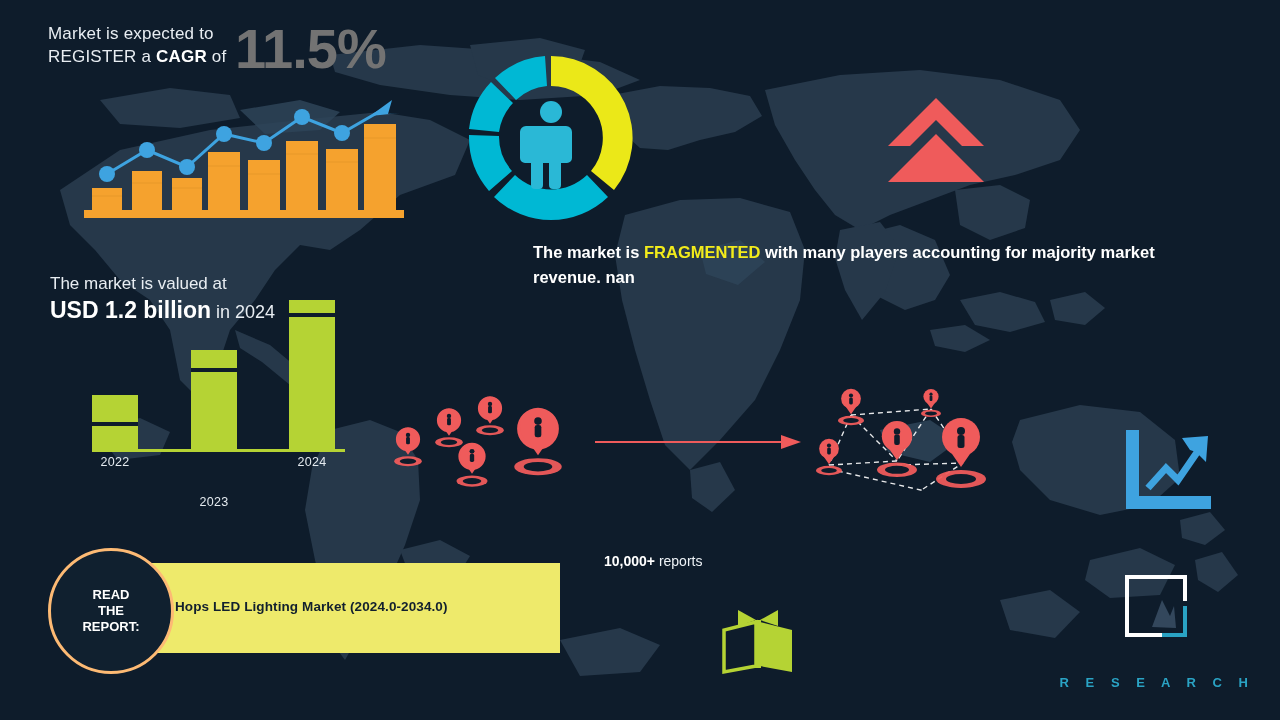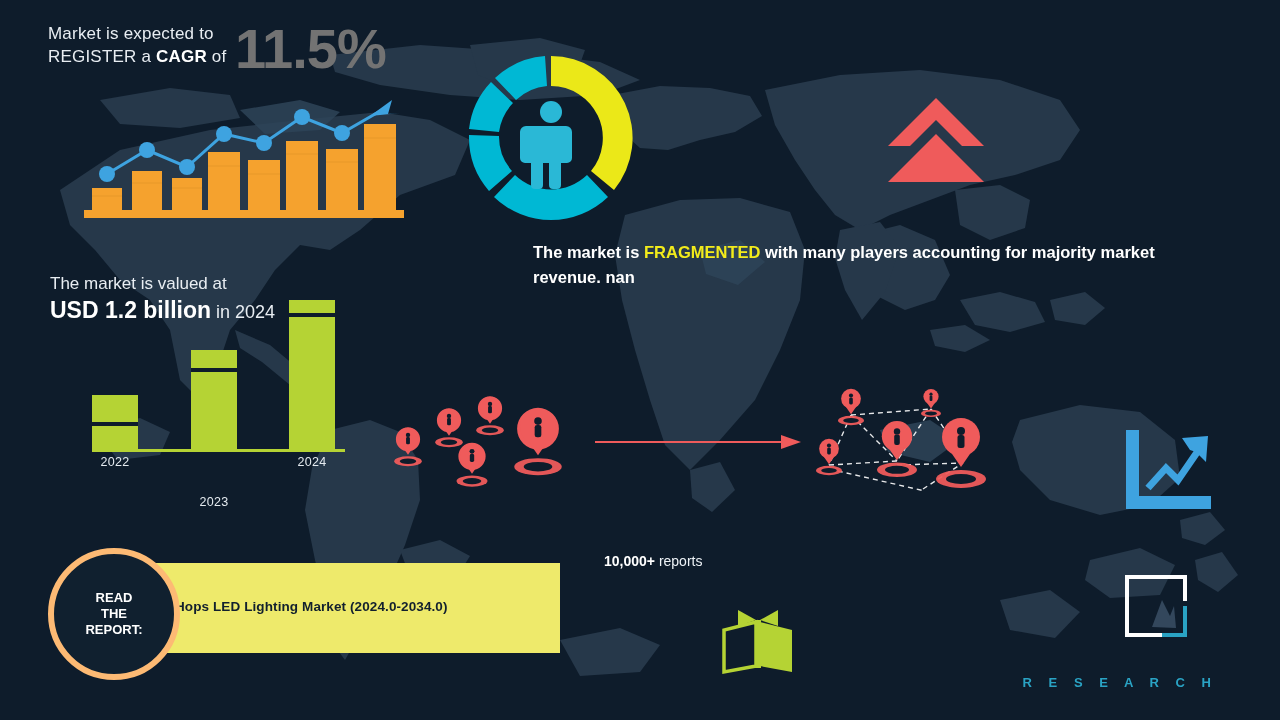--- a/index.html
+++ b/index.html
@@ -70,39 +70,39 @@
     position:absolute;top:455px;font-size:12.5px;color:#e4eaef;
     text-align:center;width:60px;letter-spacing:.3px;
   }
 
   
   .rr-bar{
     left:110px;top:563px;width:450px;height:90px;background:#eeea6b;
   }
   .rr-circle{
     left:48px;top:548px;width:120px;height:120px;border-radius:50%;
-    background:#10202f;border:6px solid #fdba74;
+    background:#10202f;border:3px solid #fdba74;
     display:flex;align-items:center;justify-content:center;
   }
   .rr-circle span{
     color:#ffffff;font-weight:700;font-size:13px;line-height:16px;text-align:center;
   }
   .rr-title{
     left:175px;top:599px;width:370px;
     font-size:13.5px;font-weight:700;color:#12202e;letter-spacing:.1px;
   }
 
   
   .logo-box{left:1122px;top:572px;width:68px;height:68px;}
   .logo-name{
     left:1057px;top:640px;width:200px;text-align:center;
     font-size:30px;font-weight:700;color:#ffffff;letter-spacing:.5px;line-height:32px;
   }
   .logo-sub{
-    left:1020px;top:675px;width:200px;text-align:center;
+    left:1057px;top:675px;width:200px;text-align:center;
     font-size:13px;font-weight:700;color:#2aa3c4;letter-spacing:6.5px;line-height:16px;
   }
 </style>
 </head>
 <body>
 
 <div id="stage">
 
   <svg class="layer" viewBox="0 0 1280 720" preserveAspectRatio="none">
     <rect x="0" y="0" width="1280" height="720" fill="#0e1c2b"></rect>

